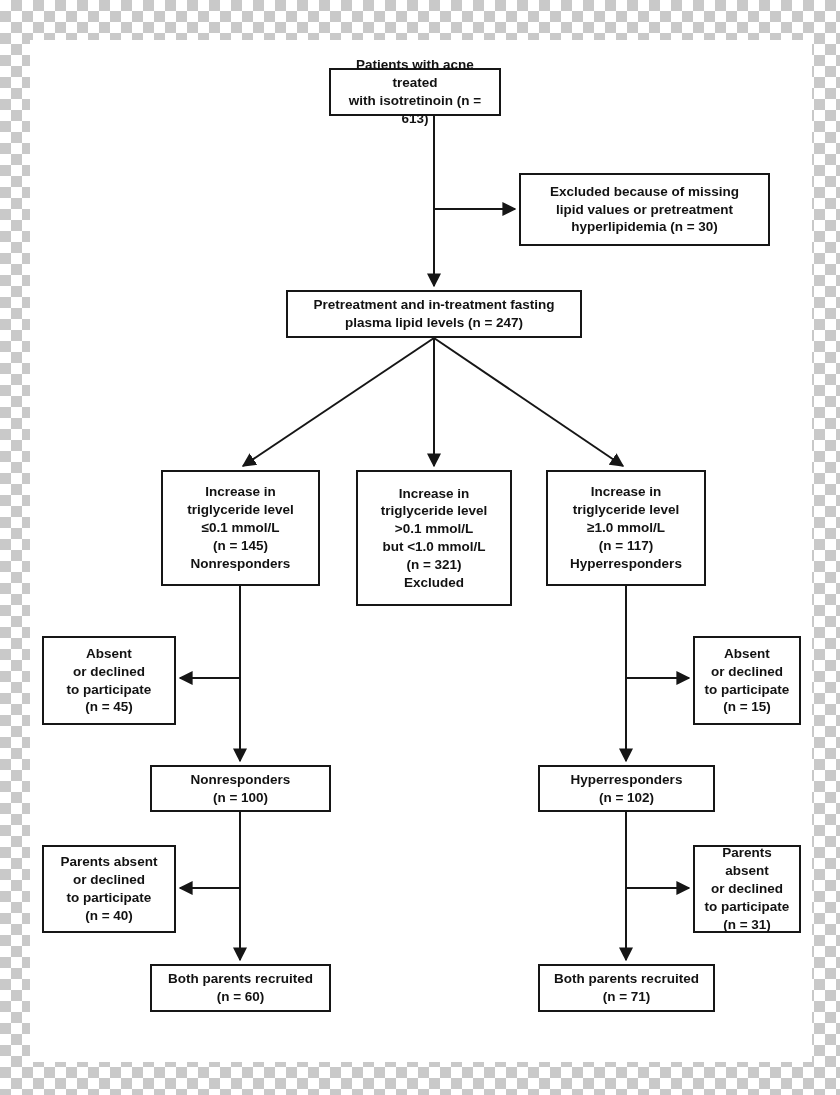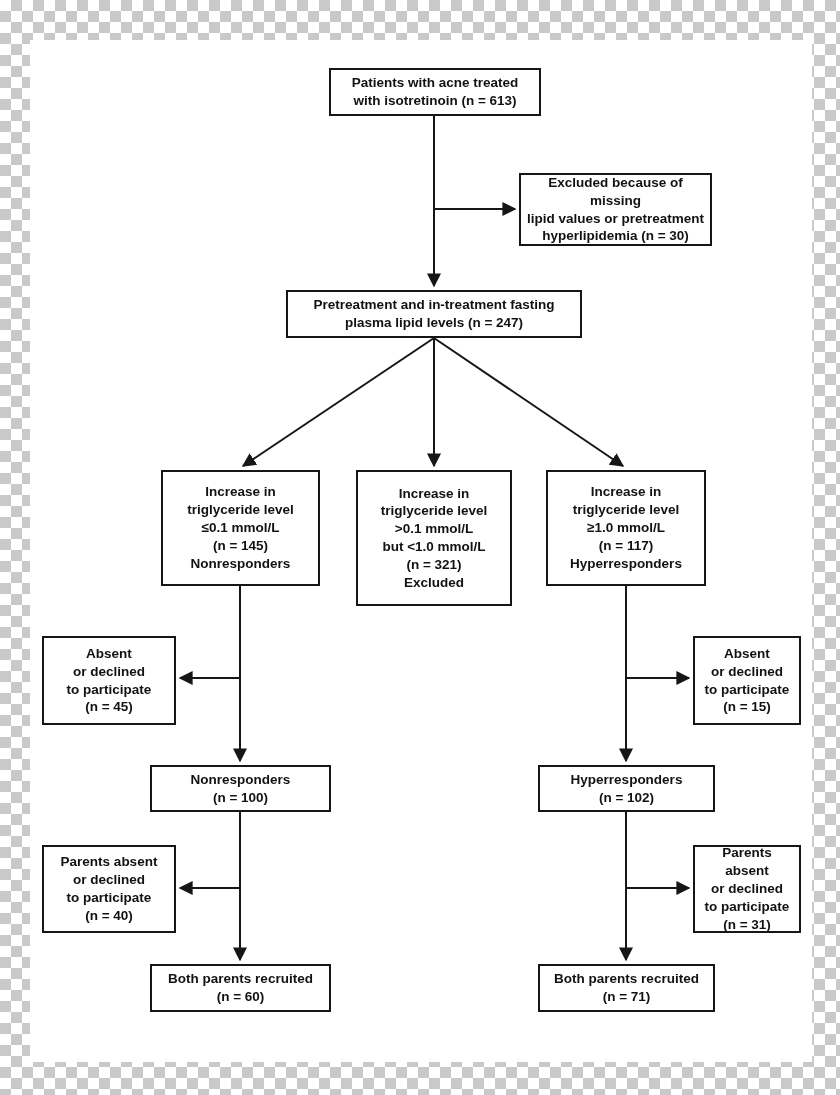--- a/index.html
+++ b/index.html
@@ -80,26 +80,26 @@
       <line x1="240" y1="812" x2="240" y2="960" marker-end="url(#arrow)"></line>
       <line x1="240" y1="888" x2="180" y2="888" marker-end="url(#arrow)"></line>
 
       <line x1="626" y1="586" x2="626" y2="761" marker-end="url(#arrow)"></line>
       <line x1="626" y1="678" x2="689" y2="678" marker-end="url(#arrow)"></line>
       <line x1="626" y1="812" x2="626" y2="960" marker-end="url(#arrow)"></line>
       <line x1="626" y1="888" x2="689" y2="888" marker-end="url(#arrow)"></line>
     </g>
   </svg>
 
-  <div class="box" style="left:329px; top:68px; width:212px; height:48px;">
+  <div class="box" style="left:329px; top:68px; width:172px; height:48px;">
     <div class="box-text">Patients with acne treated
 with isotretinoin (n = 613)</div>
   </div>
 
-  <div class="box" style="left:519px; top:173px; width:193px; height:73px;">
+  <div class="box" style="left:519px; top:173px; width:251px; height:73px;">
     <div class="box-text">Excluded because of missing
 lipid values or pretreatment
 hyperlipidemia (n = 30)</div>
   </div>
 
   <div class="box" style="left:286px; top:290px; width:296px; height:48px;">
     <div class="box-text">Pretreatment and in-treatment fasting
 plasma lipid levels (n = 247)</div>
   </div>
 

